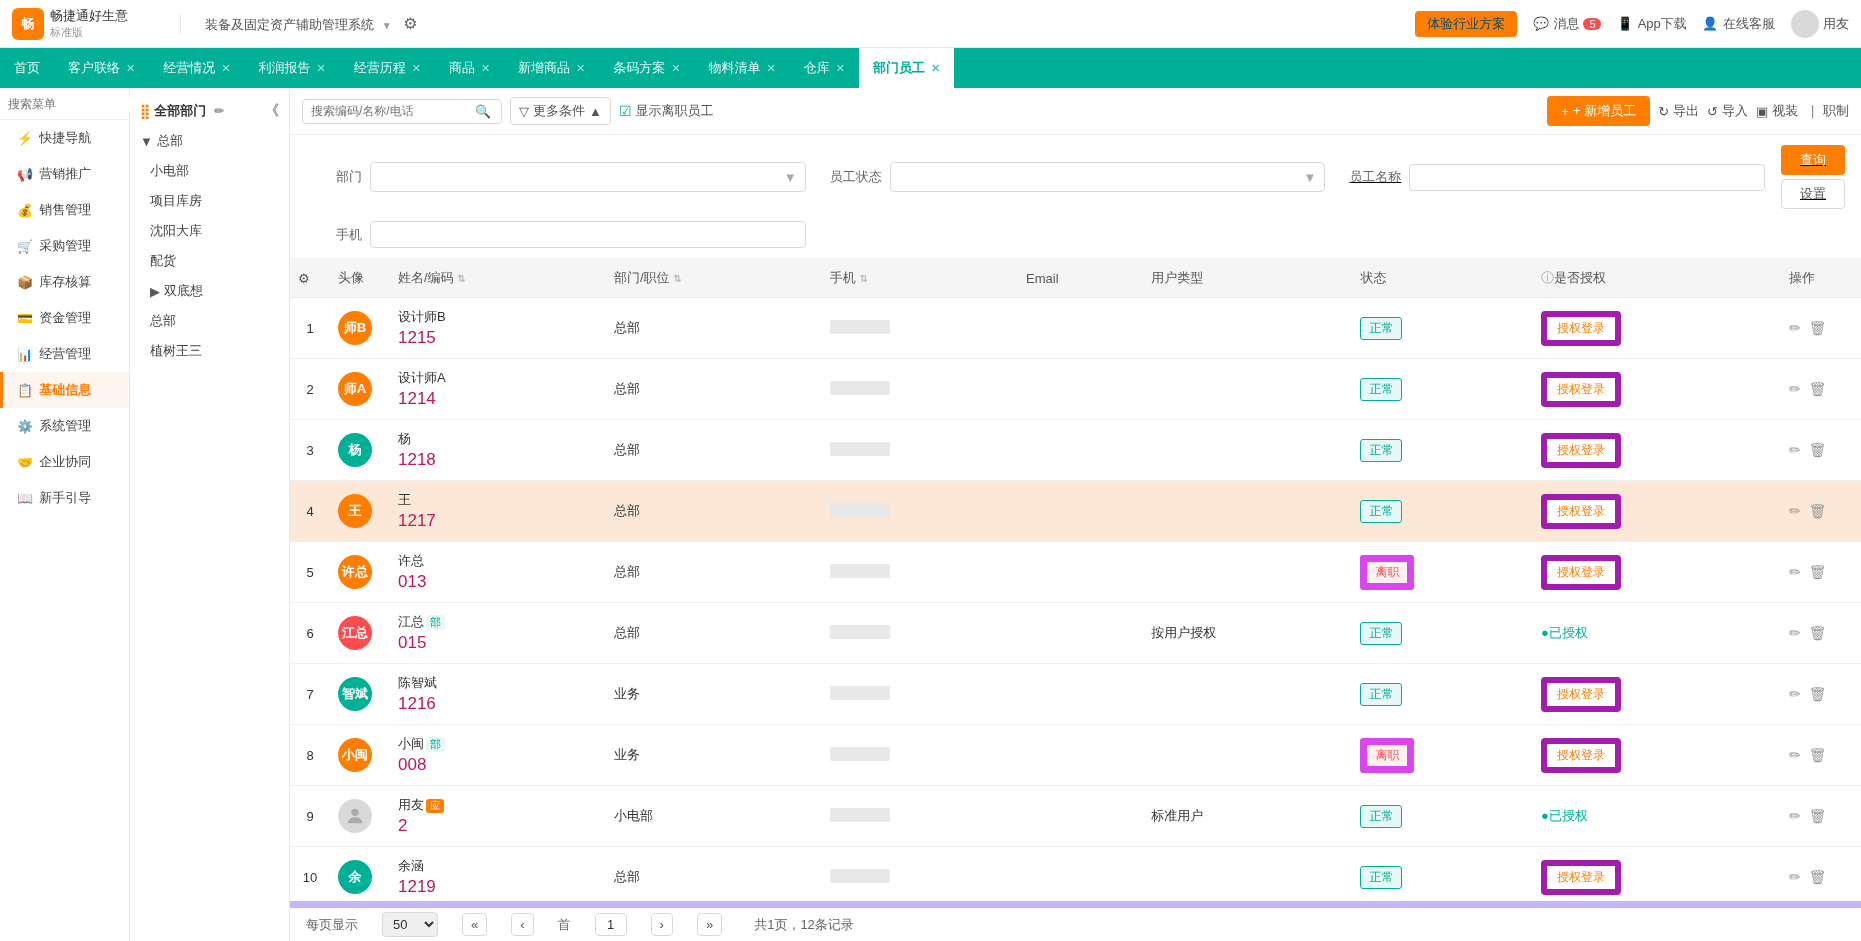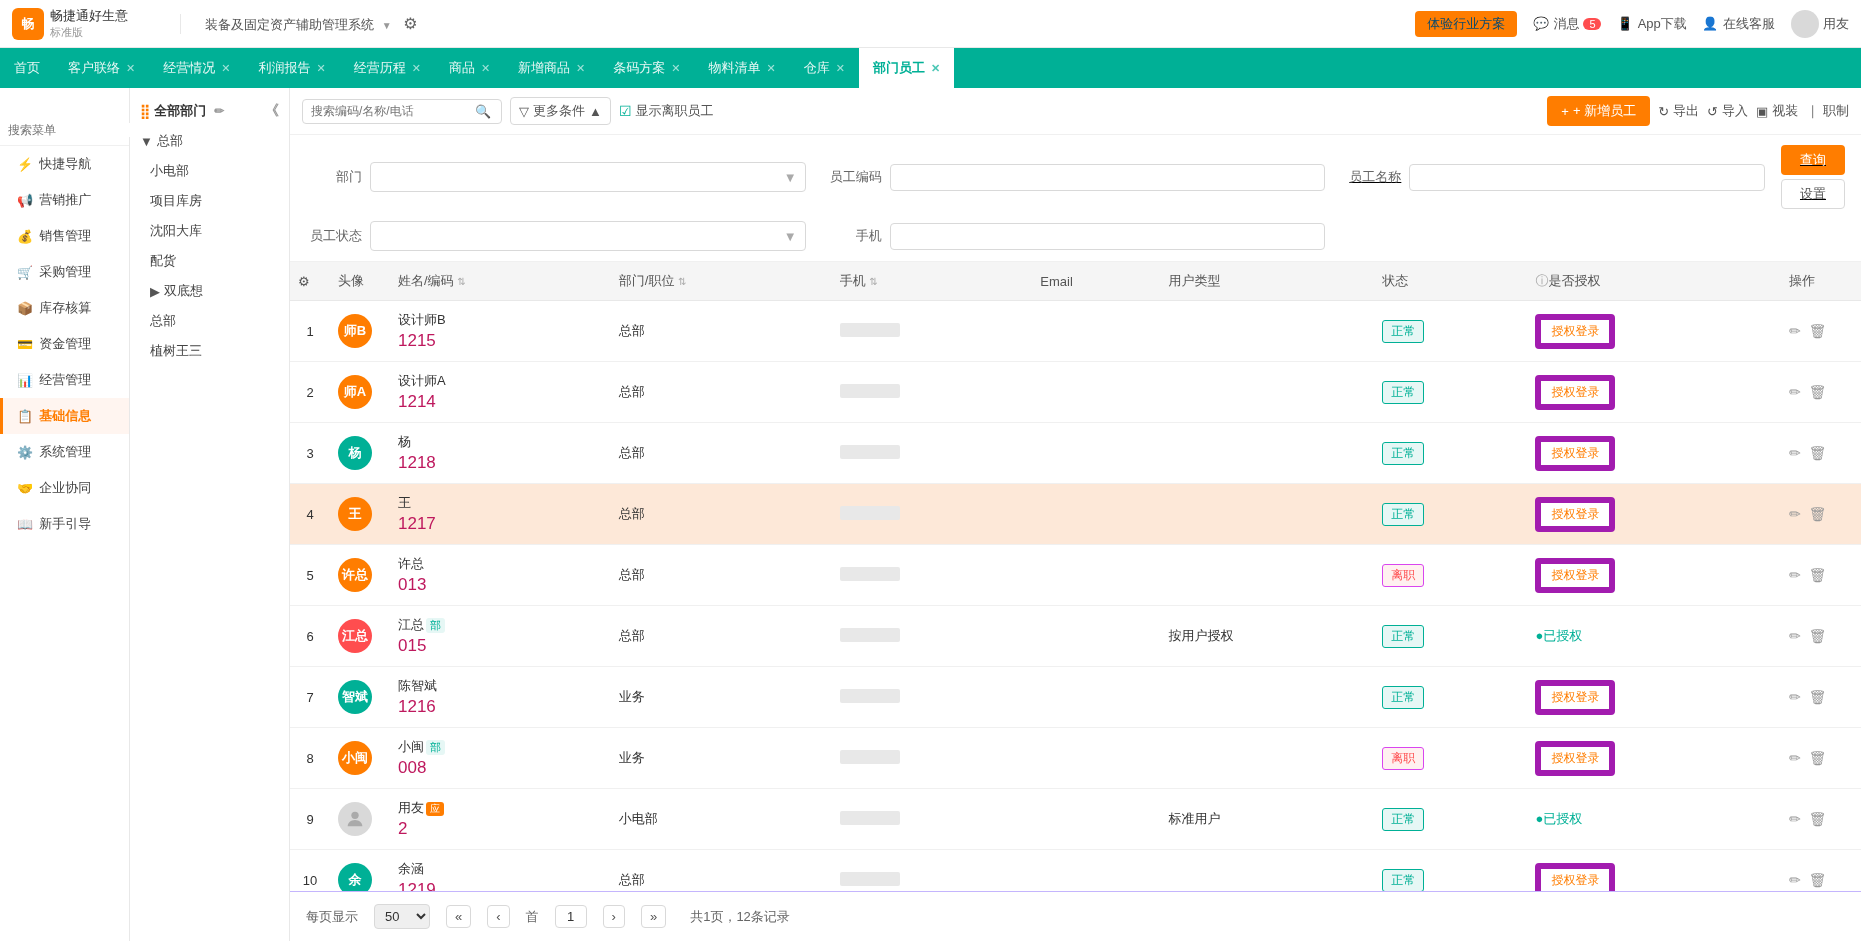--- a/index.html
+++ b/index.html
@@ -24,21 +24,21 @@
     .nav-item { height: 40px; display: flex; align-items: center; padding: 0 14px; color: rgba(255,255,255,0.9); cursor: pointer; white-space: nowrap; font-size: 13px; position: relative; gap: 4px; }
     .nav-item.active { background: #fff; color: #00b096; font-weight: bold; }
     .nav-close { font-size: 11px; opacity: 0.7; cursor: pointer; margin-left: 2px; }
     .nav-item .nav-close { color: inherit; }
 
     
     .main-layout { display: flex; flex: 1; overflow: hidden; }
 
     
     .left-nav { width: 130px; background: #fff; border-right: 1px solid #e8e8e8; flex-shrink: 0; display: flex; flex-direction: column; }
-    .left-nav-search { padding: 8px; display: flex; align-items: center; gap: 4px; border-bottom: 1px solid #f0f0f0; margin-top: 26px; }
+    .left-nav-search { padding: 8px; display: flex; align-items: center; gap: 4px; border-bottom: 1px solid #f0f0f0; }
     .left-nav-search input { flex: 1; border: none; outline: none; font-size: 12px; }
     .nav-menu-item { padding: 9px 14px; cursor: pointer; color: #444; font-size: 13px; display: flex; align-items: center; gap: 6px; border-left: 3px solid transparent; }
     .nav-menu-item.active-nav { background: #fff5f0; color: #ff7d00; border-left-color: #ff7d00; font-weight: bold; }
 
     
     .content-area { flex: 1; display: flex; overflow: hidden; }
 
     
     .dept-tree { width: 160px; background: #fff; border-right: 1px solid #e8e8e8; flex-shrink: 0; padding: 8px 0; overflow-y: auto; }
     .dept-header { padding: 6px 10px; display: flex; align-items: center; gap: 4px; font-weight: bold; color: #333; font-size: 13px; }
@@ -74,31 +74,31 @@
     thead th { background: #f5f5f5; padding: 10px 8px; text-align: left; font-weight: normal; color: #555; border-bottom: 1px solid #e8e8e8; white-space: nowrap; font-size: 13px; position: sticky; top: 0; z-index: 1; }
     tbody tr { border-bottom: 1px solid #f0f0f0; }
     tbody tr.highlighted { background: #fde8d8; }
     tbody td { padding: 10px 8px; color: #333; font-size: 13px; vertical-align: middle; }
     .avatar-circle { width: 34px; height: 34px; border-radius: 50%; display: flex; align-items: center; justify-content: center; color: #fff; font-size: 13px; font-weight: bold; flex-shrink: 0; }
     .name-code { display: flex; flex-direction: column; gap: 2px; }
     .emp-name { font-size: 13px; color: #333; }
     .emp-code { font-size: 17px; color: #be185d; }
     .status-badge { display: inline-block; padding: 2px 8px; border-radius: 3px; font-size: 12px; }
     .status-normal { background: #e6f7f5; color: #00b096; border: 1px solid #00b096; }
-    .status-resigned { background: #fff1f0; color: #ff4d4f; border: 1px solid #d946ef; }
+    .status-resigned { background: #fff1f0; color: #ff4d4f; border: 7px solid #d946ef; }
     .auth-btn { border: 6px solid #a21caf; color: #ff7d00; background: #fff; border-radius: 4px; padding: 3px 10px; cursor: pointer; font-size: 12px; white-space: nowrap; }
     .authorized-dot { color: #00b096; font-size: 13px; }
     .action-icons { display: flex; gap: 8px; align-items: center; }
     .action-icon { cursor: pointer; color: #999; font-size: 14px; }
     .dept-badge { display: inline-flex; align-items: center; background: #e6f7f5; color: #00b096; border-radius: 3px; padding: 0px 4px; font-size: 11px; margin-left: 2px; }
     .app-badge { display: inline-flex; align-items: center; background: #ff7d00; color: #fff; border-radius: 3px; padding: 0px 4px; font-size: 10px; margin-left: 2px; }
     .blur-text { color: #d9d9d9; background: #e8e8e8; border-radius: 2px; min-width: 60px; height: 14px; display: inline-block; }
 
     
-    .pagination { padding: 12px 16px; display: flex; align-items: center; gap: 16px; border-top: 1px solid #c4b5fd; background: #fff; flex-shrink: 0; }
+    .pagination { padding: 4px 16px; display: flex; align-items: center; gap: 24px; border-top: 7px solid #c4b5fd; background: #fff; flex-shrink: 0; }
     .page-size-label { color: #666; font-size: 13px; }
     .page-size-select { border: 1px solid #d9d9d9; border-radius: 4px; padding: 3px 6px; font-size: 13px; color: #333; cursor: pointer; }
     .page-nav-btn { border: 1px solid #d9d9d9; border-radius: 4px; padding: 3px 8px; cursor: pointer; color: #555; font-size: 13px; background: #fff; }
     .page-nav-btn:disabled { color: #ccc; cursor: not-allowed; }
     .page-num { border: 1px solid #d9d9d9; border-radius: 4px; padding: 3px 10px; font-size: 13px; color: #333; min-width: 32px; text-align: center; }
     .page-total { color: #666; font-size: 13px; margin-left: 8px; }
 
     
     .settings-gear { cursor: pointer; color: #666; font-size: 16px; }
 
@@ -325,24 +325,20 @@
         </div>
       </div>
 
       <div class="filter-form">
         <div class="filter-row">
           <span class="filter-label">部门</span>
           <div class="filter-select-wrap">
             <span style="color:#bbb;">　</span>
             <span style="color:#aaa;">▼</span>
           </div>
-        </div>
-        <div class="filter-row">
-          <span class="filter-label">员工编码</span>
-          <input class="filter-input" type="text" style="">
         </div>
         <div class="filter-row" style="grid-column:3; grid-row:1; align-items:center;text-decoration:underline;">
           <span class="filter-label">员工名称</span>
           <input class="filter-input" type="text" style="flex: 1 1 0%;">
           <div class="filter-btn-group" style="margin-left:8px; display:flex; flex-direction:column; gap:4px;">
             <button class="query-btn">查询</button>
             <button class="set-btn">设置</button>
           </div>
         </div>
         <div class="filter-row">

